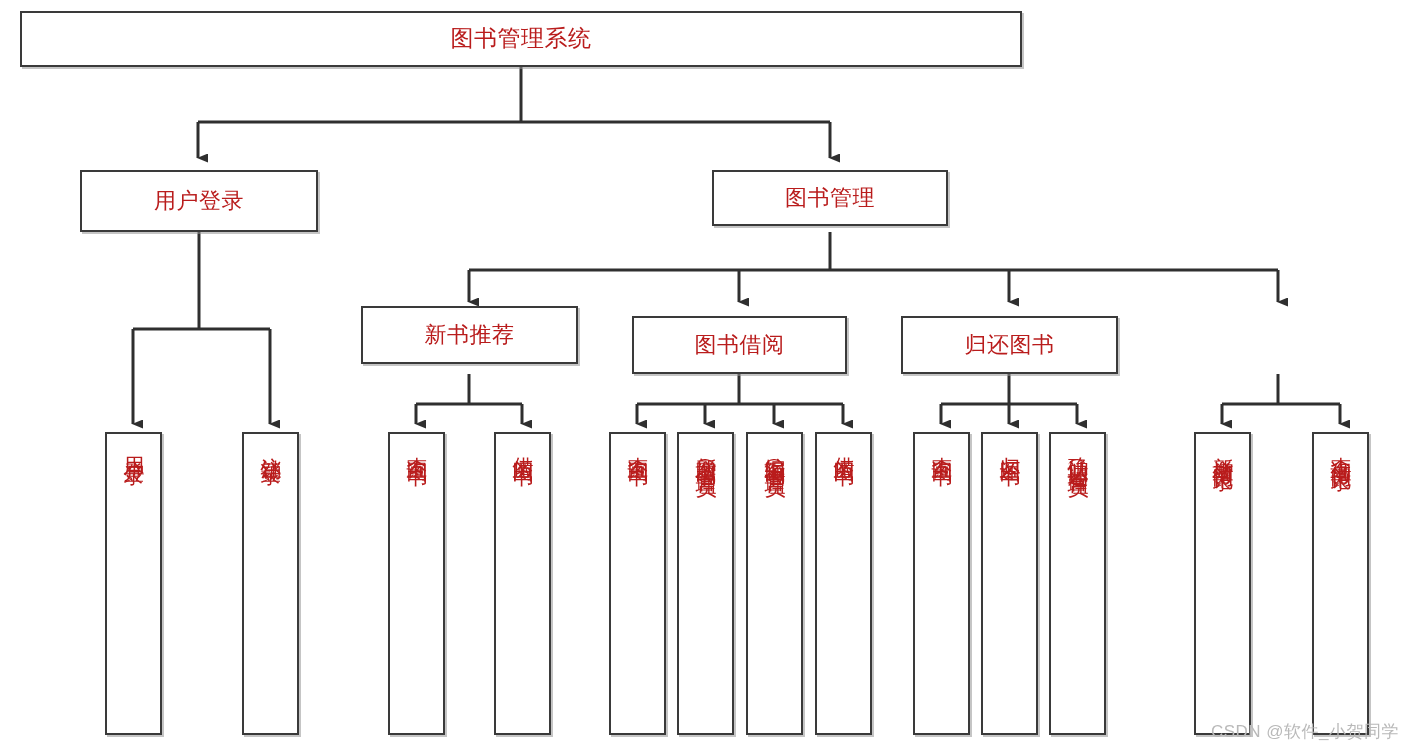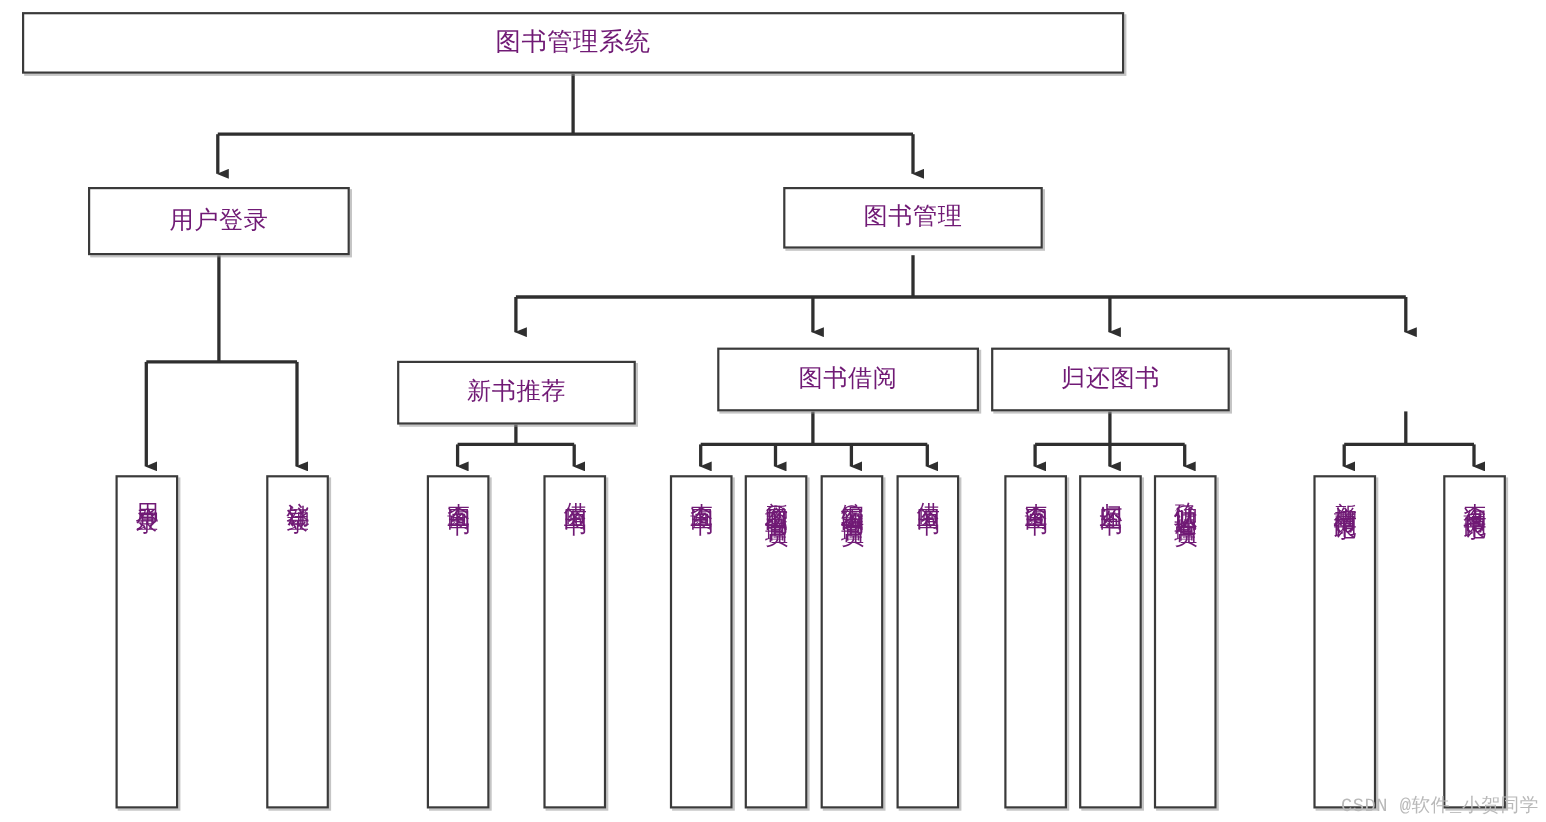--- a/index.html
+++ b/index.html
@@ -28,21 +28,21 @@
   }
   .node {
     position: absolute;
     box-sizing: border-box;
     background: #ffffff;
     border: 2px solid #3a3a3a;
     box-shadow: 2px 2px 0 rgba(150,150,150,0.55);
     display: flex;
     align-items: center;
     justify-content: center;
-    color: #701a75;
+    color: #b91c1c;
   }
   .node-label {
     display: block;
     text-align: center;
     line-height: 1.18;
     letter-spacing: 0.5px;
   }
   .node.horizontal .node-label {
     font-size: 22px;
     white-space: nowrap;
@@ -62,21 +62,21 @@
   }
   .node.root .node-label { font-size: 23px; }
   #watermark {
     position: absolute;
     right: 6px;
     bottom: 4px;
     font-size: 17px;
     color: #b9b9b9;
     white-space: nowrap;
     letter-spacing: 0.5px;
-    font-family: Liberation Mono, monospace;
+    font-family: Liberation Sans, sans-serif;
   }
 </style>
 </head>
 <body>
 
 <div id="diagram-root">
 
   <svg class="edges" viewBox="0 0 1405 747">
     <defs>
       <marker id="arrowhead" markerWidth="9" markerHeight="11" refX="4.5" refY="10" orient="auto" markerUnits="userSpaceOnUse">
@@ -131,24 +131,24 @@
     <span class="node-label">图书管理系统</span>
   </div>
 
   <div class="node horizontal" style="left:80px; top:170px; width:238px; height:62px;">
     <span class="node-label">用户登录</span>
   </div>
   <div class="node horizontal" style="left:712px; top:170px; width:236px; height:56px;">
     <span class="node-label">图书管理</span>
   </div>
 
-  <div class="node horizontal" style="left:361px; top:328px; width:217px; height:58px;justify-content:center;">
+  <div class="node horizontal" style="left:361px; top:306px; width:217px; height:58px;justify-content:center;">
     <span class="node-label">新书推荐</span>
   </div>
-  <div class="node horizontal" style="left:632px; top:316px; width:238px; height:58px;margin-left:20px;">
+  <div class="node horizontal" style="left:632px; top:316px; width:215px; height:58px;">
     <span class="node-label">图书借阅</span>
   </div>
   <div class="node horizontal" style="left:901px; top:316px; width:217px; height:58px;">
     <span class="node-label">归还图书</span>
   </div>
 
   <div class="node vertical" style="left:105px; top:432px; width:57px; height:303px;">
     <span class="node-label">用户登录</span>
   </div>
   <div class="node vertical" style="left:242px; top:432px; width:57px; height:303px;">

